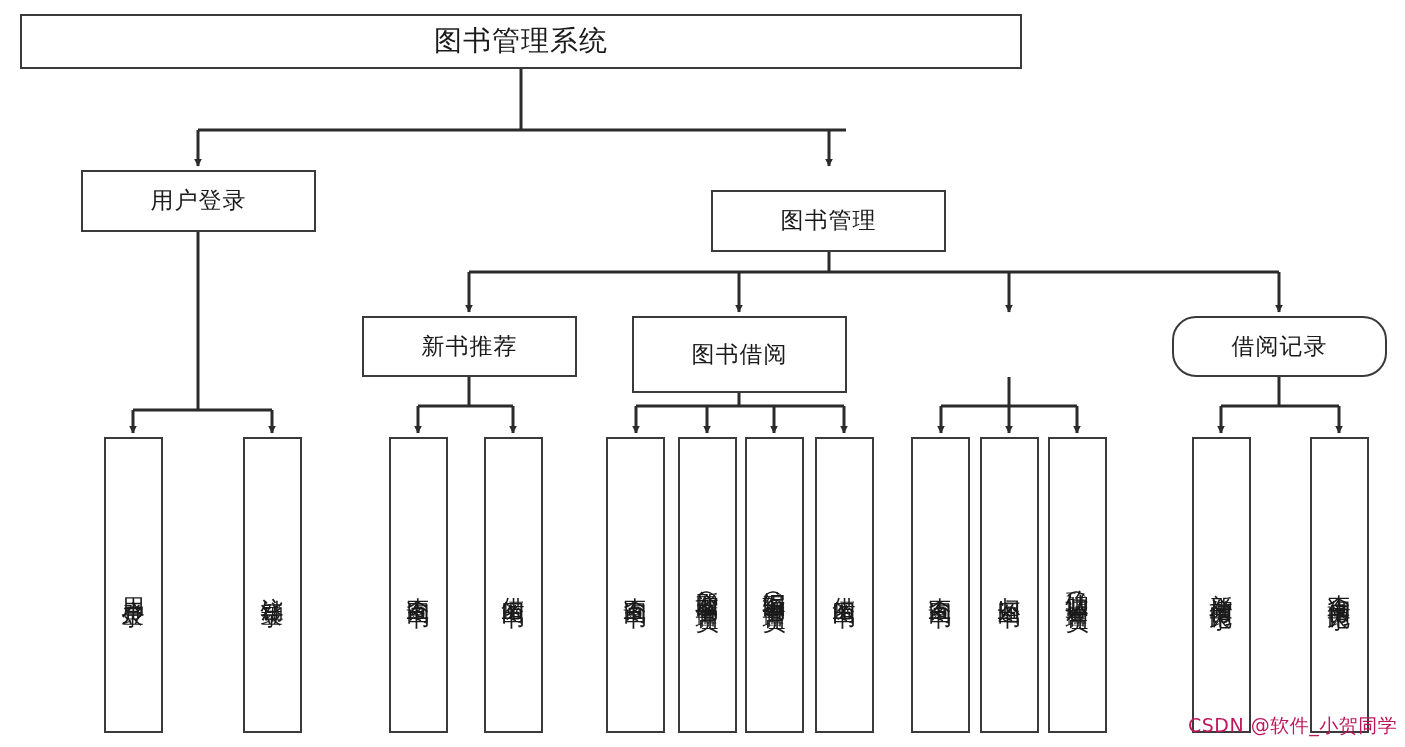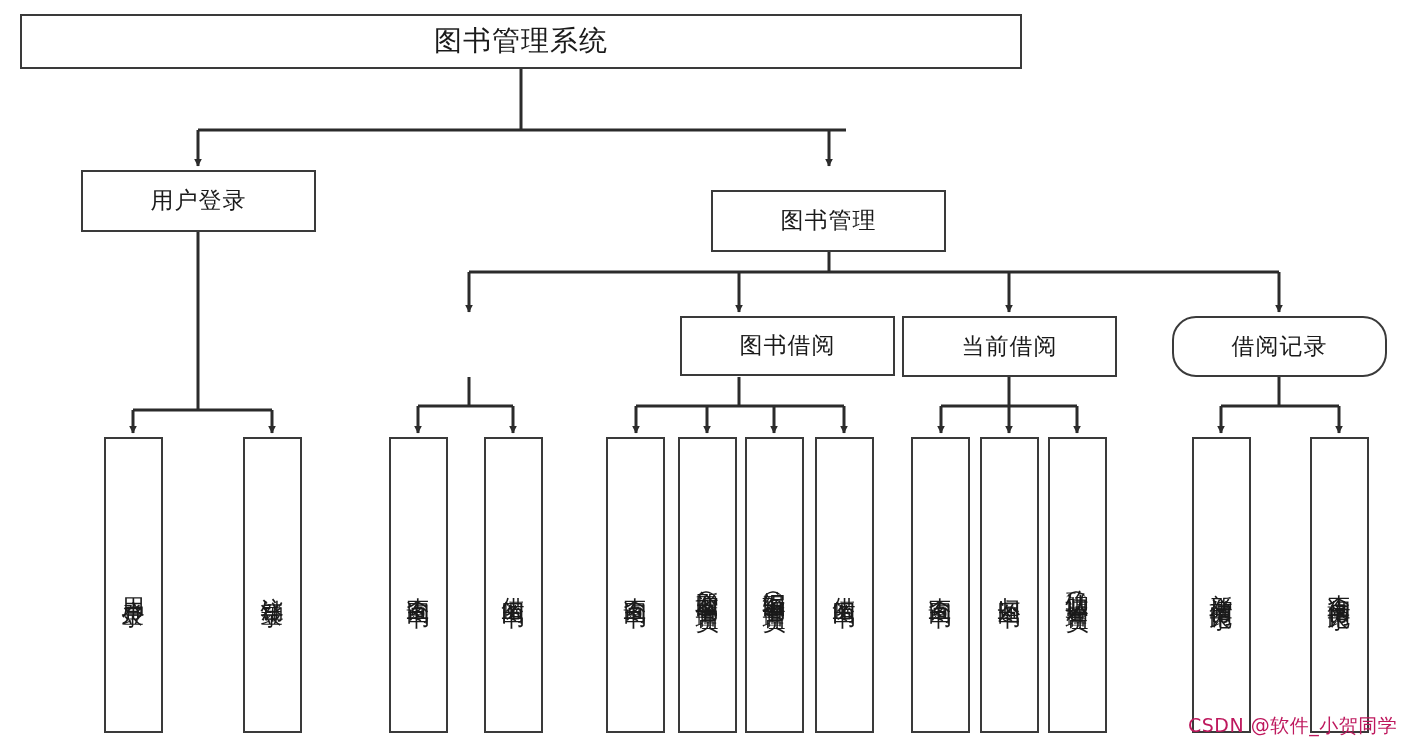--- a/index.html
+++ b/index.html
@@ -123,25 +123,25 @@
     <span>图书管理系统</span>
   </div>
 
   <div class="node horiz" style="left:81px; top:170px; width:235px; height:62px;">
     <span>用户登录</span>
   </div>
   <div class="node horiz" style="left:711px; top:170px; width:235px; height:62px;margin-top:20px;">
     <span>图书管理</span>
   </div>
 
-  <div class="node horiz" style="left:632px; top:316px; width:215px; height:60px;margin-left:48px;">
+  <div class="node horiz" style="left:362px; top:316px; width:215px; height:61px;">
+    <span>新书推荐</span>
+  </div>
+  <div class="node horiz" style="left:632px; top:316px; width:215px; height:77px;">
     <span>图书借阅</span>
-  </div>
-  <div class="node horiz" style="left:902px; top:316px; width:215px; height:61px;">
-    <span>当前借阅</span>
   </div>
   <div class="node horiz" style="left:1172px; top:316px; width:215px; height:61px;border-radius:24px;">
     <span>借阅记录</span>
   </div>
 
   <div class="node vert" style="left:104px; top:437px; width:59px; height:296px;">
     <span class="vlabel">用户登录</span>
   </div>
   <div class="node vert" style="left:243px; top:437px; width:59px; height:296px;">
     <span class="vlabel">注销登录</span>

